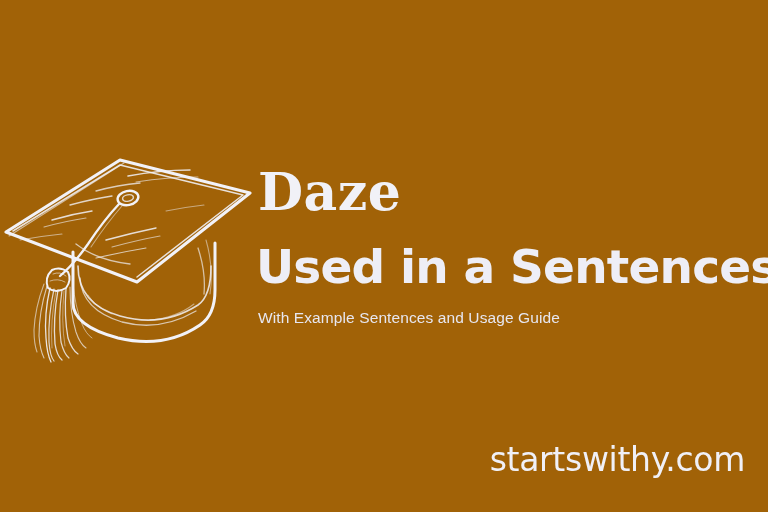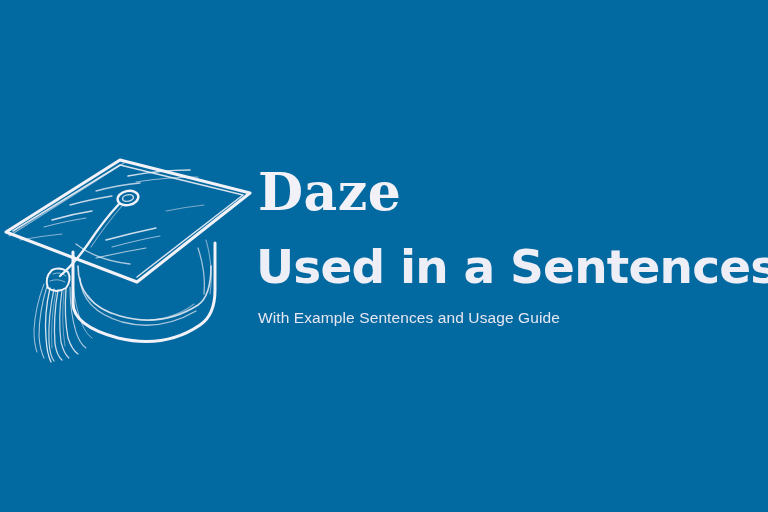--- a/index.html
+++ b/index.html
@@ -5,21 +5,21 @@
   html, body {
     margin: 0;
     padding: 0;
     background: #2e2e44;
   }
   #canvas {
     position: relative;
     width: 768px;
     height: 512px;
     overflow: hidden;
-    background: #0369a1;
+    background: #a16207;
     font-family: "Liberation Sans", sans-serif;
     -webkit-font-smoothing: antialiased;
   }
 
   
   #cap-illustration {
     position: absolute;
     left: 0px;
     top: 148px;
     width: 250px;
@@ -144,14 +144,15 @@
       <path d="M64 143 Q61 174 65 198" stroke-width="0.9" opacity="0.5"></path>
     </svg>
   </div>
 
   <div id="word-title">Daze</div>
 
   <div id="headline">Used in a Sentences</div>
 
   <div id="subtitle">With Example Sentences and Usage Guide</div>
 
+  <div id="watermark">startswithy.com</div>
 
 </div>
 
 </body></html>

